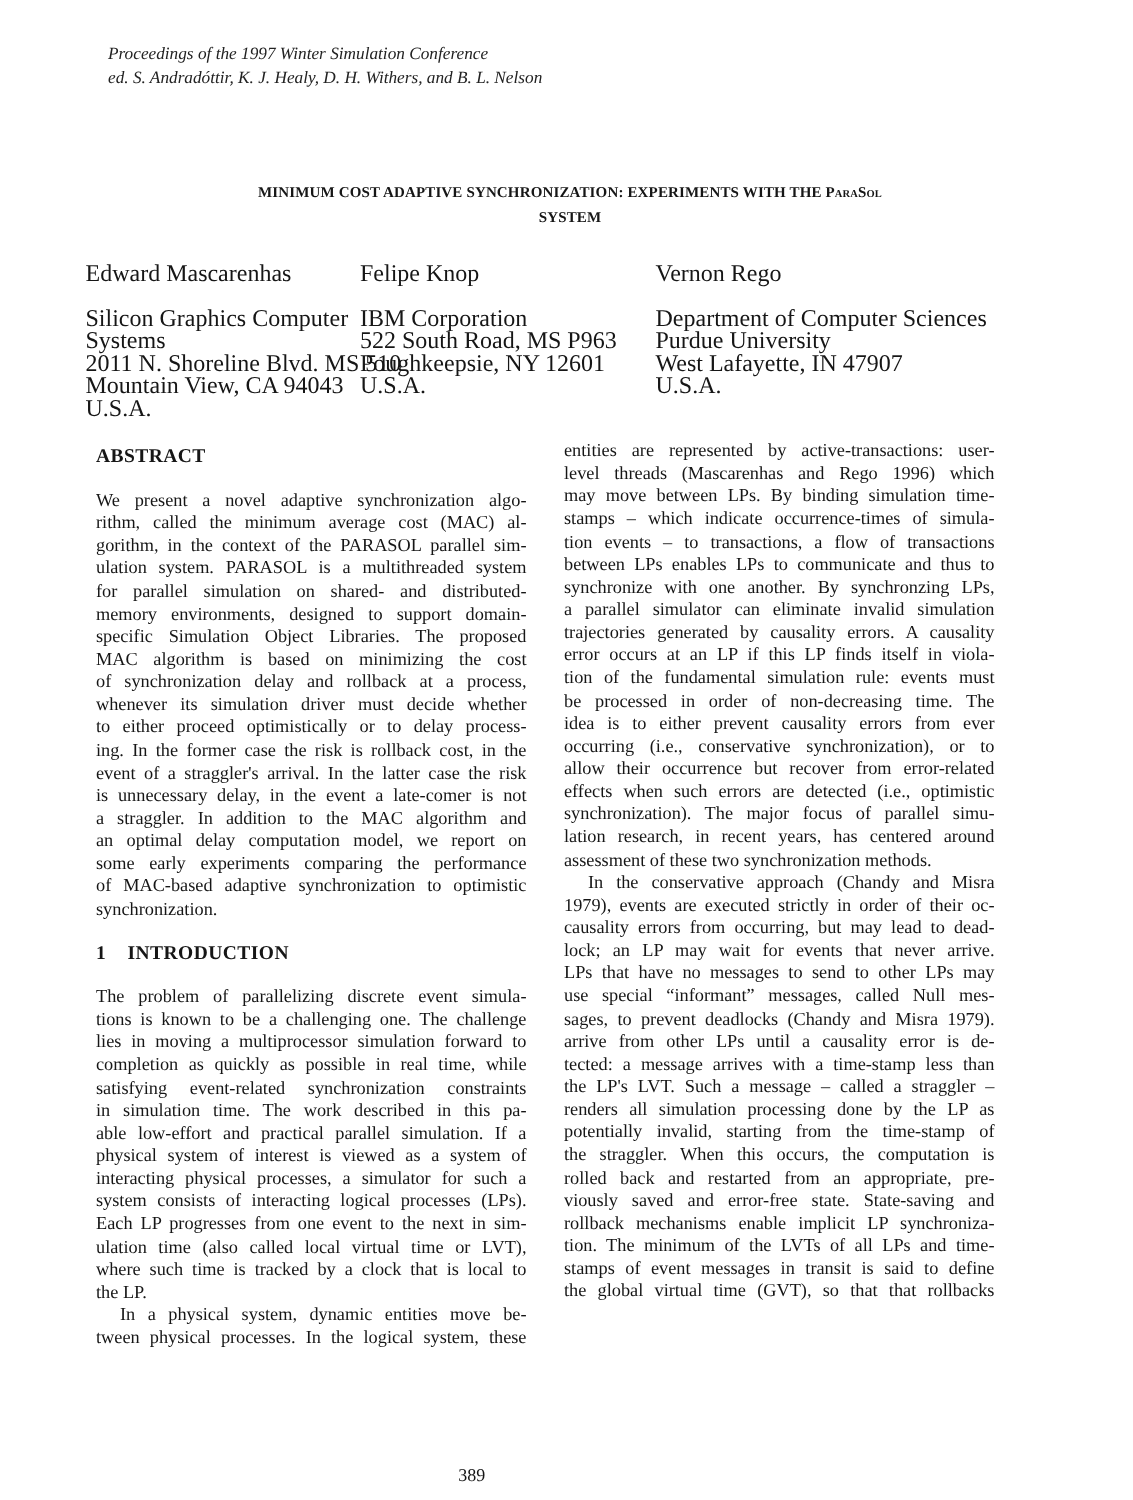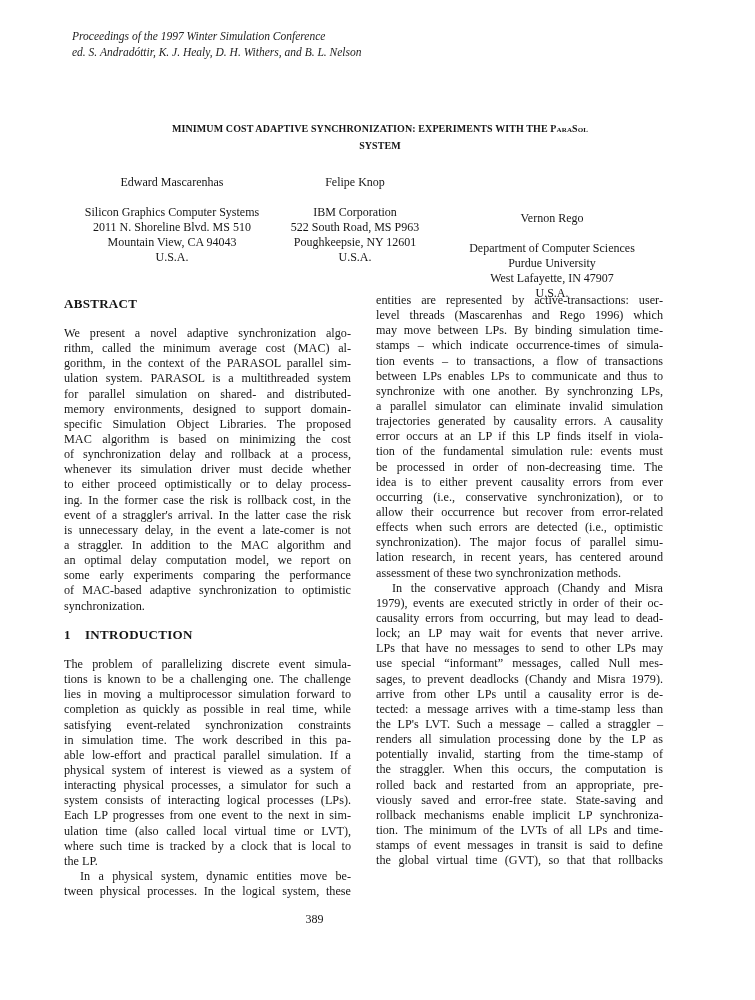--- a/index.html
+++ b/index.html
@@ -4,30 +4,30 @@
   <style>
     html, body { margin: 0; padding: 0; background: #ffffff; }
     body { width: 755px; height: 1000px; position: relative; overflow: hidden; color: #161616;
            font-family: "DejaVu Serif", "Liberation Serif", serif; }
     .page { position: absolute; left: 0; top: 0; width: 755px; height: 1000px; }
     .hdr { position: absolute; left: 72px; font-style: italic; font-size: 11.5px; line-height: 15px;
            font-family: "Liberation Serif", serif; color: #222; }
     .title { position: absolute; left: 60px; width: 640px; text-align: center; top: 120px;
              font-family: "Liberation Serif", serif; font-weight: bold; font-size: 10px; line-height: 17px; letter-spacing: 0.1px; }
     .sc { font-variant: small-caps; font-weight: bold; }
-    .author-col { position: absolute; top: 175px; width: 230px; text-align: center;
-                  font-family: "Liberation Serif", serif; font-size: 12px; }
+    .author-col { position: absolute; top: 175px; width: 230px; 
+                  font-family: "Liberation Serif", serif; font-size: 16px; }
     .author-name { height: 30px; line-height: 15px; }
     .author-line { line-height: 15px; }
     .col { position: absolute; width: 287px; font-family: "Liberation Serif", serif; font-size: 12.2px; }
     .col .ln { height: 15.15px; line-height: 15.15px; white-space: nowrap; text-align: justify; text-align-last: justify; }
     .col .ln.last { text-align-last: left; }
     .col .ln.indent { padding-left: 16px; }
     .sec-head { font-weight: bold; font-size: 13px; letter-spacing: 0.3px; height: 30px; line-height: 15px; }
-    .pageno { position: absolute; top: 912px; left: 0; width: 629px; text-align: center;
+    .pageno { position: absolute; top: 976px; left: 0; width: 629px; text-align: center;
               font-family: "Liberation Serif", serif; font-size: 12px; }
   </style>
 </head>
 <body>
 
 <div class="page">
 
   <div class="hdr" style="top:29px;">Proceedings of the 1997 Winter Simulation Conference</div>
   <div class="hdr" style="top:45px;">ed. S. Andradóttir, K. J. Healy, D. H. Withers, and B. L. Nelson</div>
 
@@ -43,21 +43,21 @@
     <div class="author-line">Mountain View, CA 94043</div>
     <div class="author-line">U.S.A.</div>
   </div>
   <div class="author-col" style="left:240px;">
     <div class="author-name">Felipe Knop</div>
     <div class="author-line">IBM Corporation</div>
     <div class="author-line">522 South Road, MS P963</div>
     <div class="author-line">Poughkeepsie, NY 12601</div>
     <div class="author-line">U.S.A.</div>
   </div>
-  <div class="author-col" style="left:437px;margin-top:36px;">
+  <div class="author-col" style="left:437px;">
     <div class="author-name">Vernon Rego</div>
     <div class="author-line">Department of Computer Sciences</div>
     <div class="author-line">Purdue University</div>
     <div class="author-line">West Lafayette, IN 47907</div>
     <div class="author-line">U.S.A.</div>
   </div>
 
   <div class="col" style="left:64px; top:296px;">
     <div class="sec-head">ABSTRACT</div>
     <div id="abstract-lines">

